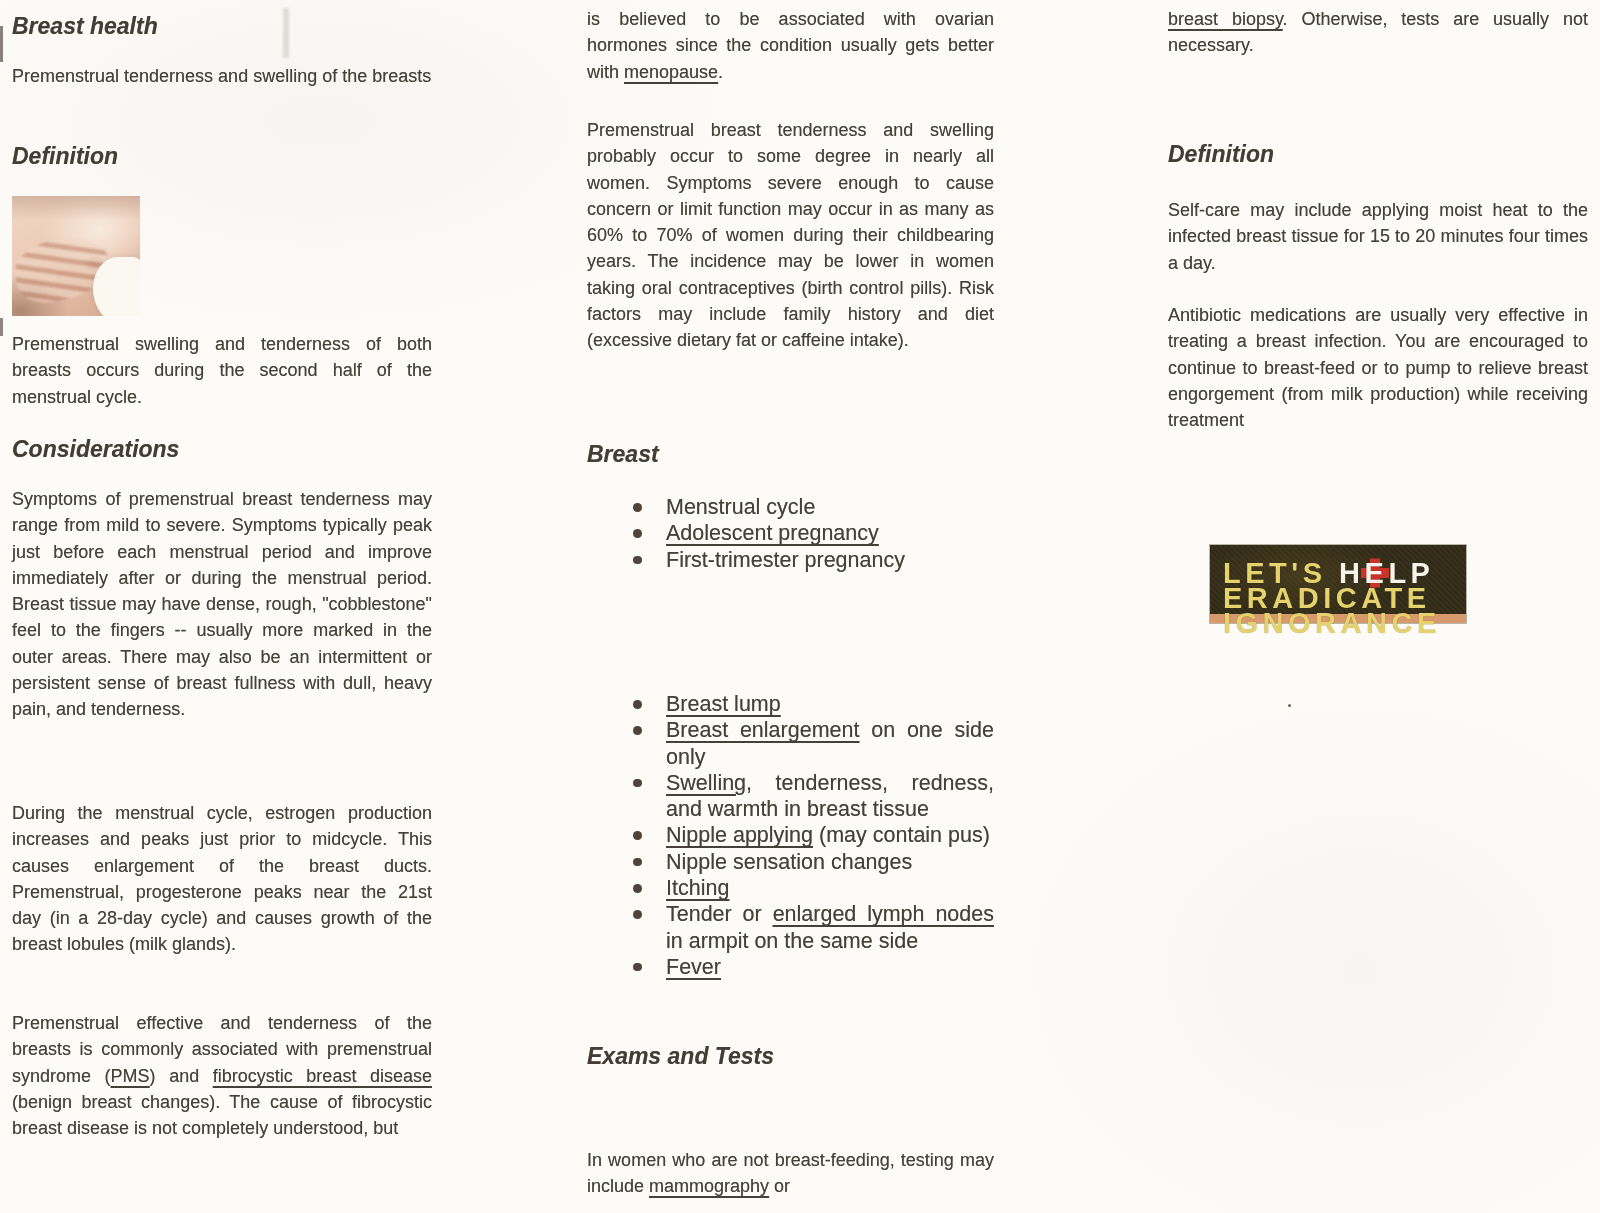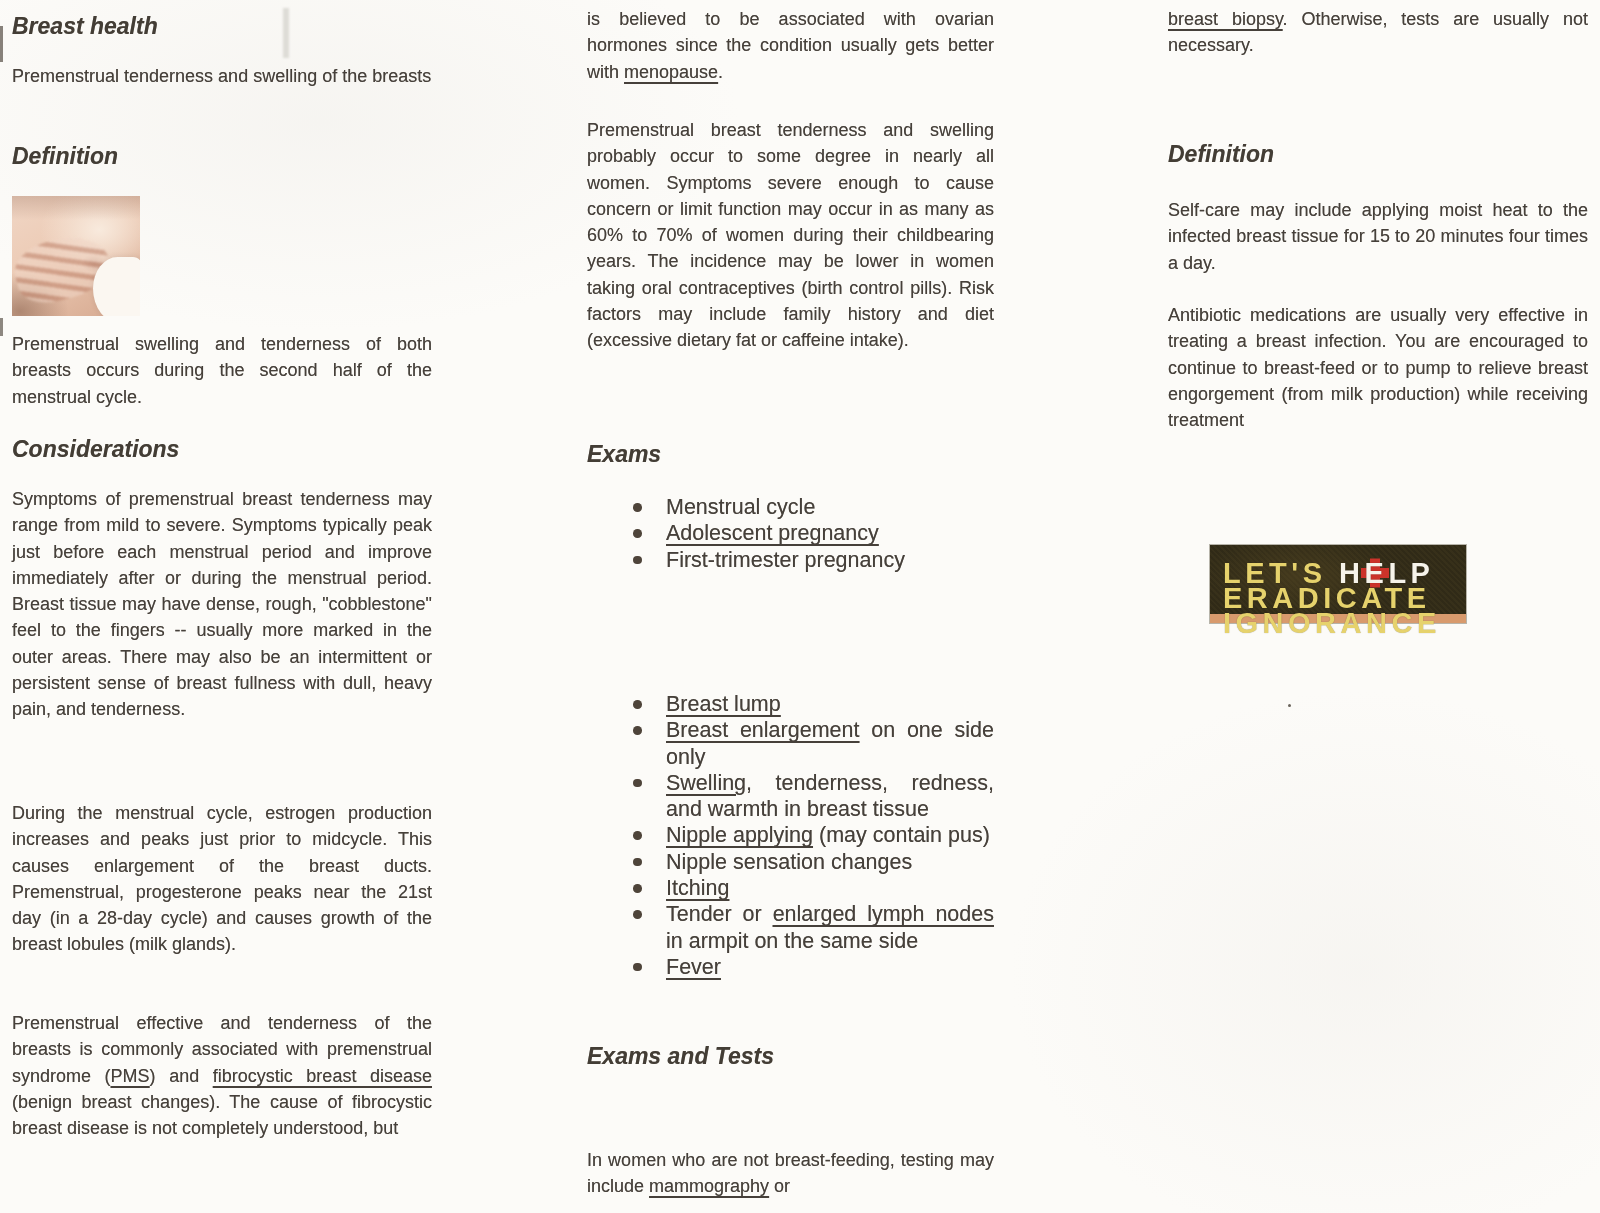--- a/index.html
+++ b/index.html
@@ -116,21 +116,21 @@
     <p class="body blk" style="top:331px">Premenstrual swelling and tenderness of both breasts occurs during the second half of the menstrual cycle.</p>
     <h2 class="head blk" style="top:436px">Considerations</h2>
     <p class="body blk" style="top:486px">Symptoms of premenstrual breast tenderness may range from mild to severe. Symptoms typically peak just before each menstrual period and improve immediately after or during the menstrual period. Breast tissue may have dense, rough, "cobblestone" feel to the fingers -- usually more marked in the outer areas. There may also be an intermittent or persistent sense of breast fullness with dull, heavy pain, and tenderness.</p>
     <p class="body blk" style="top:800px">During the menstrual cycle, estrogen production increases and peaks just prior to midcycle. This causes enlargement of the breast ducts. Premenstrual, progesterone peaks near the 21st day (in a 28-day cycle) and causes growth of the breast lobules (milk glands).</p>
     <p class="body blk" style="top:1010px"><span>Premenstrual effective and tenderness of the breasts is commonly associated with premenstrual syndrome (</span><span class="u">PMS</span><span>) and </span><span class="u">fibrocystic breast disease</span><span> (benign breast changes). The cause of fibrocystic breast disease is not completely understood, but</span></p>
   </section>
 
   <section class="col" id="col2">
     <p class="body blk" style="top:6px"><span>is believed to be associated with ovarian hormones since the condition usually gets better with </span><span class="u">menopause</span><span>.</span></p>
     <p class="body blk" style="top:117px">Premenstrual breast tenderness and swelling probably occur to some degree in nearly all women. Symptoms severe enough to cause concern or limit function may occur in as many as 60% to 70% of women during their childbearing years. The incidence may be lower in women taking oral contraceptives (birth control pills). Risk factors may include family history and diet (excessive dietary fat or caffeine intake).</p>
-    <h2 class="head blk" style="top:441px">Exams</h2>
+    <h2 class="head blk" style="top:441px">Breast</h2>
     <ul class="bullets blk" style="top:494px">
         <li><span>Menstrual cycle</span></li>
         <li><span class="u">Adolescent pregnancy</span></li>
         <li><span>First-trimester pregnancy</span></li>
       </ul>
     <ul class="bullets blk" style="top:691px">
         <li><span class="u">Breast lump</span></li>
         <li><span class="u">Breast enlargement</span><span> on one side only</span></li>
         <li><span class="u">Swelling</span><span>, tenderness, redness, and warmth in breast tissue</span></li>
         <li><span class="u">Nipple applying</span><span> (may contain pus)</span></li>

